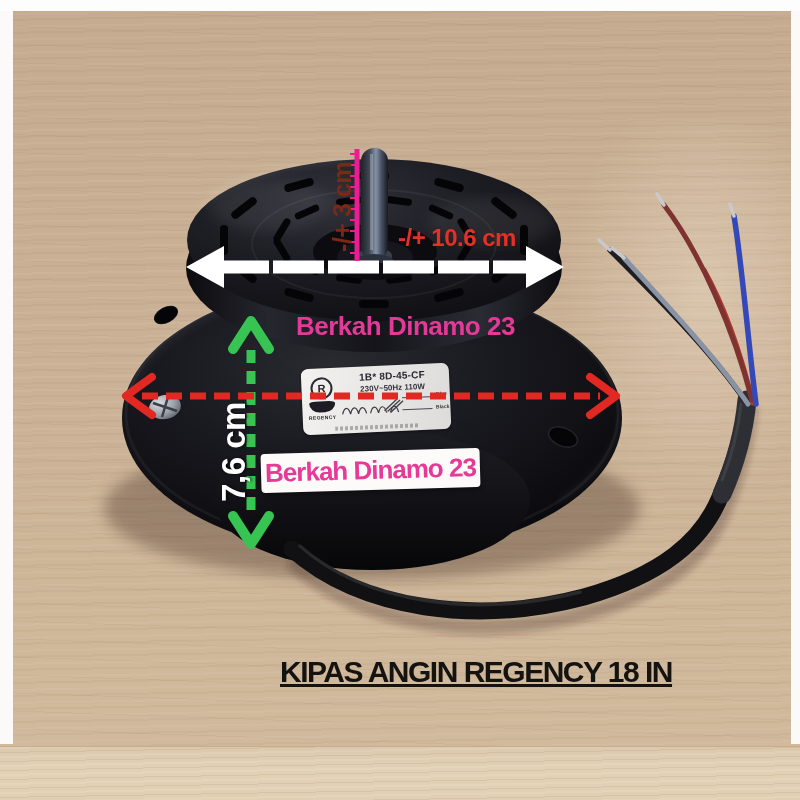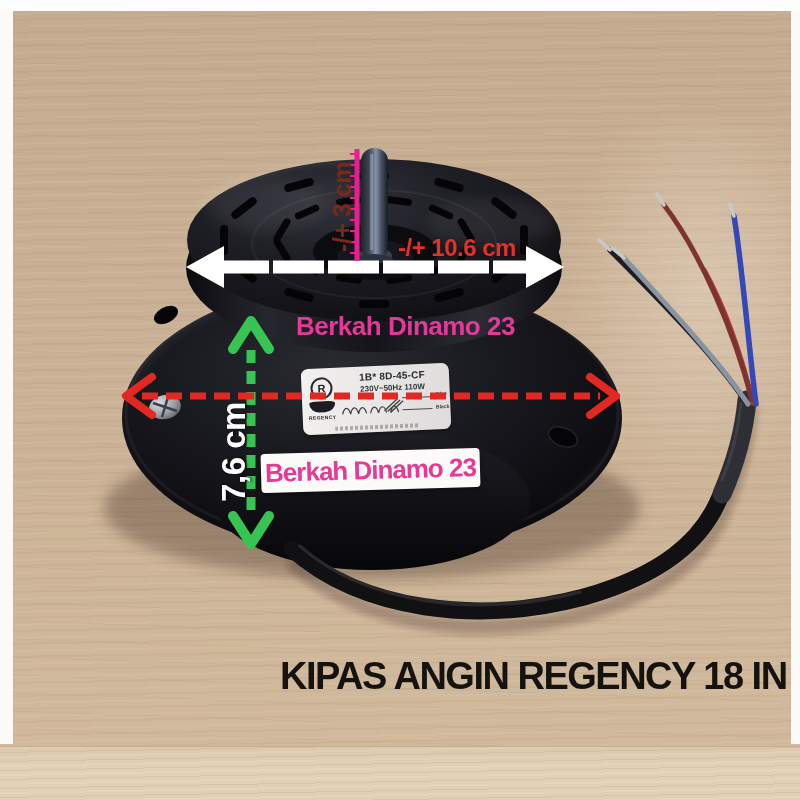--- a/index.html
+++ b/index.html
@@ -22,21 +22,21 @@
   .frame-right{position:absolute;left:791px;top:11px;width:9px;height:733px;background:#fbfaf8;}
 
   svg{position:absolute;left:0;top:0;}
   .txt{position:absolute;white-space:nowrap;font-weight:bold;}
   .t-maroon{color:var(--maroon_text);font-size:25px;letter-spacing:-.5px;}
   .t-labelred{color:var(--label_red);font-size:24px;letter-spacing:-.5px;text-shadow:0 1px 2px rgba(60,0,0,.25);}
   .t-watermark{color:var(--watermark_pink);font-size:26px;letter-spacing:-.5px;opacity:.95;}
   .t-white-big{color:var(--measure_white);font-size:40px;letter-spacing:-1px;text-shadow:0 2px 4px rgba(0,0,0,.55);}
   .t-white-rot{color:var(--measure_white);font-size:33px;letter-spacing:-.5px;text-shadow:0 2px 3px rgba(0,0,0,.6);}
   .rot90{transform:rotate(-90deg);text-align:center;}
-  .caption{color:var(--caption_black);font-size:38px;letter-spacing:-1.5px;}
+  .caption{color:var(--caption_black);font-size:30px;letter-spacing:-1.5px;text-decoration:underline;}
 
   .badge{position:absolute;left:261px;top:451px;width:219px;height:39px;
     background:#fcfbfa;border-radius:4px;transform:rotate(-1.6deg);
     box-shadow:0 2px 5px rgba(0,0,0,.35);display:flex;align-items:center;justify-content:center;}
   .badge span{color:var(--badge_pink);font-weight:bold;font-size:26px;letter-spacing:-1px;}
 
   .sticker{position:absolute;left:302px;top:366px;width:148px;height:66px;
     background:linear-gradient(100deg,#f2f1ef 0%,#e9e8e6 45%,#dddcda 100%);
     border-radius:7px;transform:rotate(-2.5deg);box-shadow:0 1px 3px rgba(0,0,0,.45);overflow:hidden;}
   .sticker *{position:absolute;color:#26262e;}
@@ -231,21 +231,21 @@
       <path d="M233,516 L251,544 L269,516" stroke-width="10" stroke-linecap="round" stroke-linejoin="round"></path>
     </g>
     <g fill="none" style="stroke:var(--arrow_red)">
       <line x1="142" y1="396" x2="600" y2="396" stroke-width="7" stroke-dasharray="16 8"></line>
       <path d="M152,377 L126,396 L152,415" stroke-width="8" stroke-linecap="round" stroke-linejoin="round"></path>
       <path d="M590,377 L616,396 L590,415" stroke-width="8" stroke-linecap="round" stroke-linejoin="round"></path>
     </g>
   </svg>
 
   <div class="txt t-maroon rot90" style="left:276px;top:194px;width:130px;height:26px;">-/+ 3 cm</div>
-  <div class="txt t-labelred" style="left:398px;top:234px;text-align:center;">-/+ 10.6 cm</div>
+  <div class="txt t-labelred" style="left:398px;top:224px;text-align:center;">-/+ 10.6 cm</div>
   <div class="txt t-watermark" style="left:296px;top:311px;">Berkah Dinamo 23</div>
   <div class="txt t-white-rot rot90" style="left:157px;top:435px;width:150px;height:34px;">7,6 cm</div>
 
   <div class="badge">
     <span>Berkah Dinamo 23</span>
   </div>
 
   <div class="txt caption" style="left:280px;top:655px;">KIPAS ANGIN REGENCY 18 IN</div>
 </div>
 

